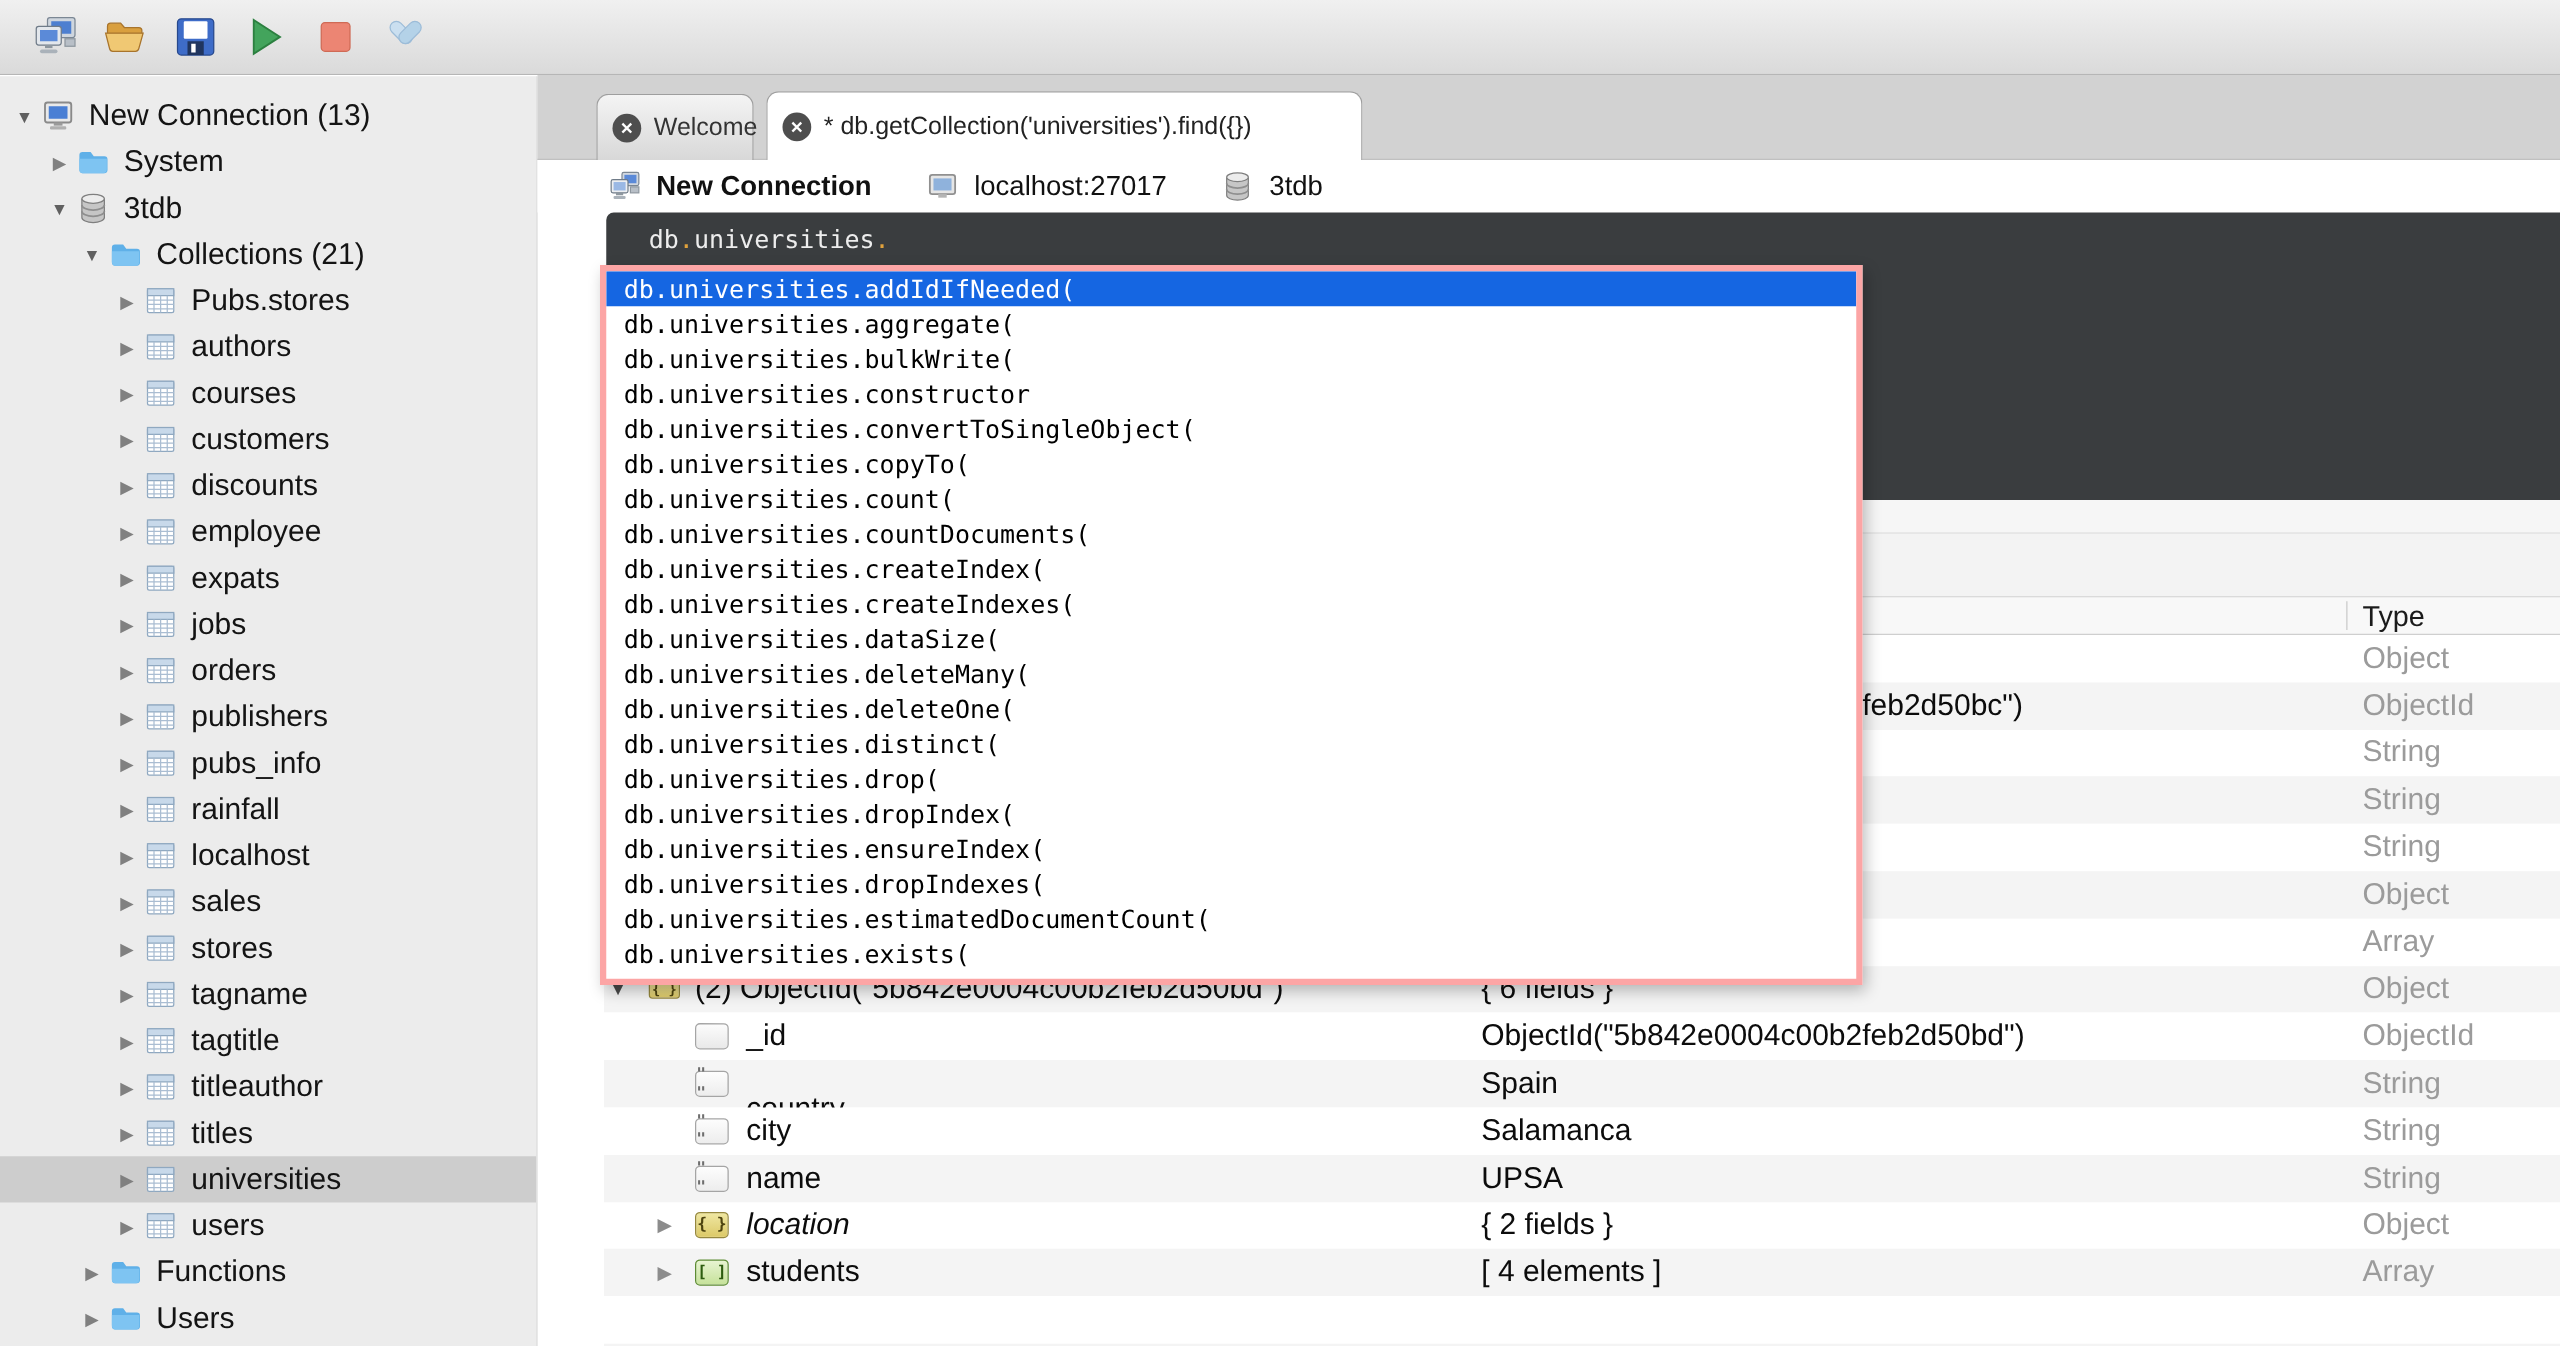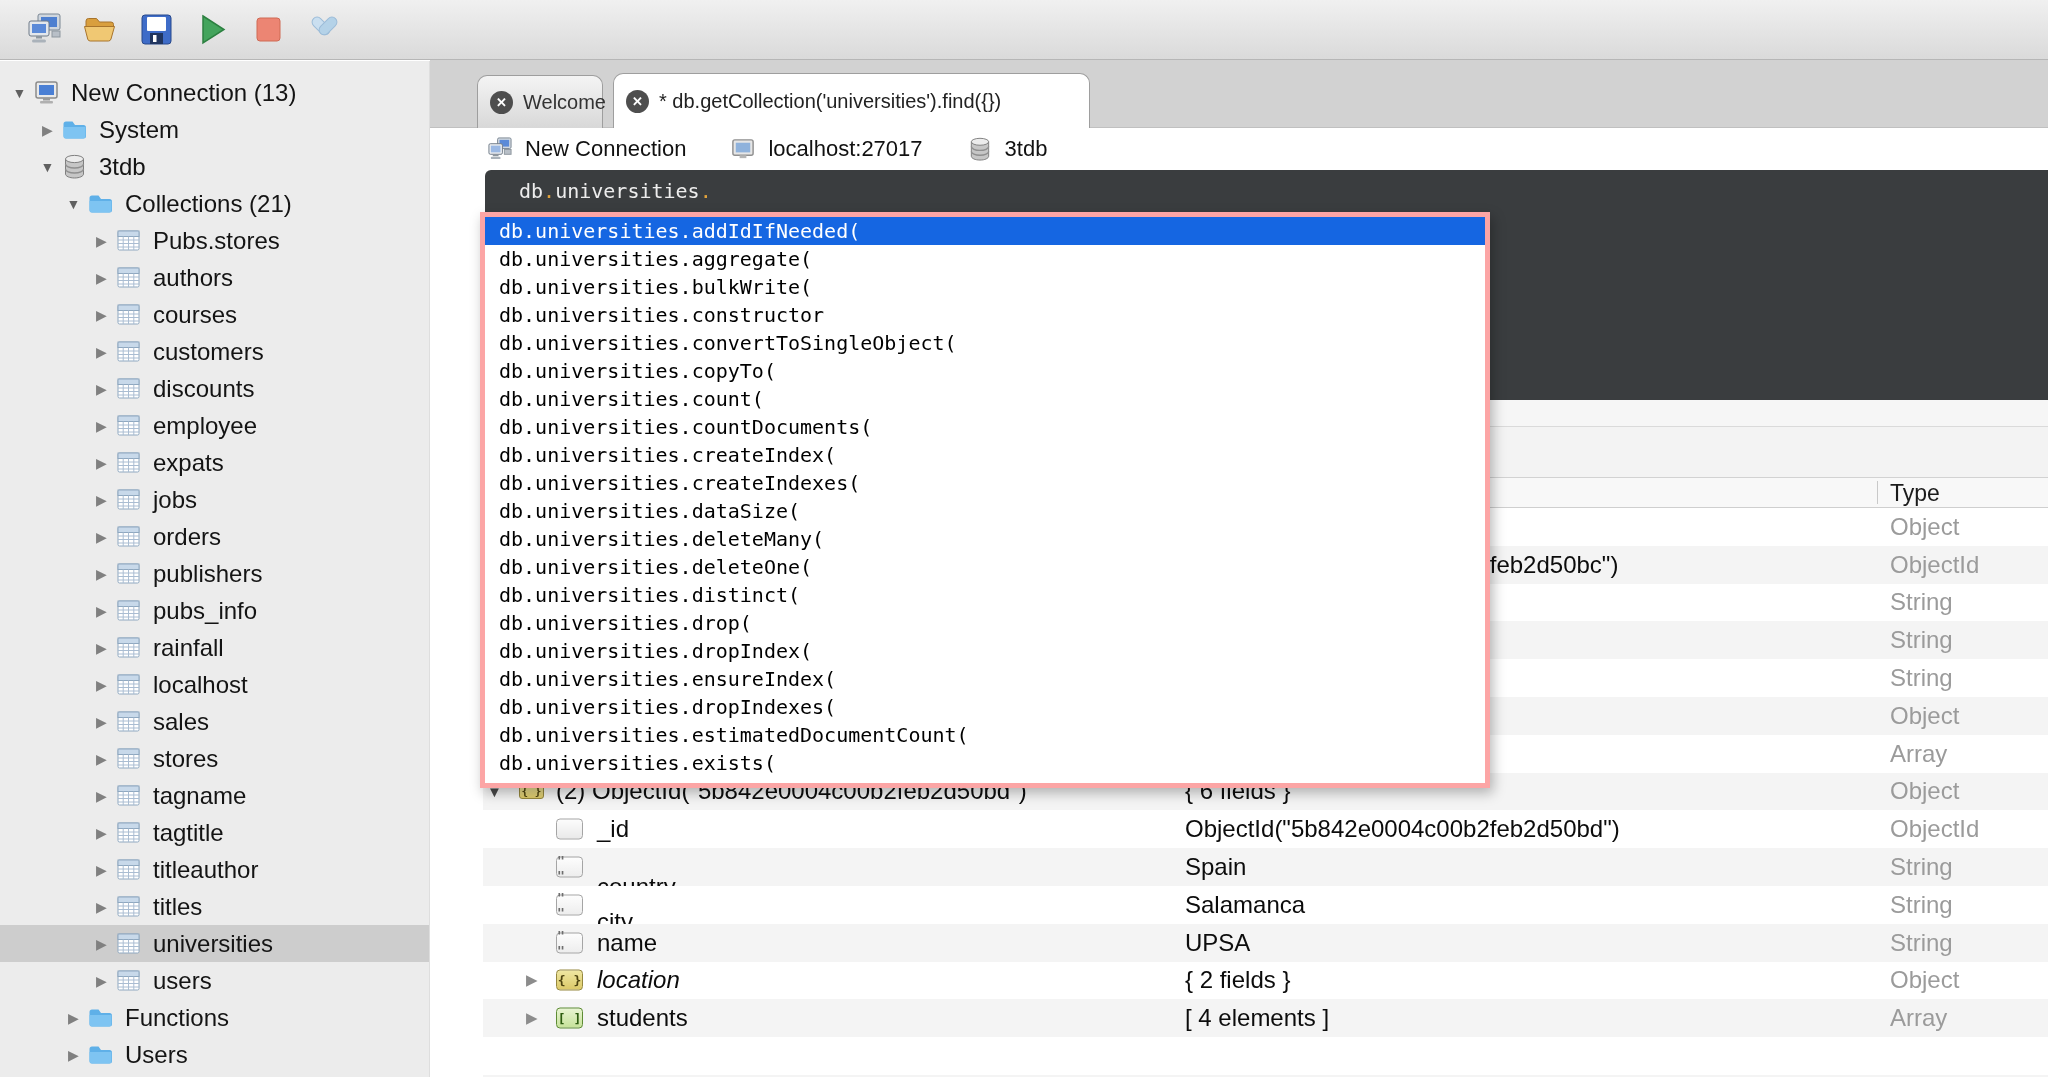--- a/index.html
+++ b/index.html
@@ -28,21 +28,21 @@
                font-size:20px;color:#333;}
   .tab.active{left:183px;top:13px;width:477px;height:55px;border:1px solid #9e9e9e;border-bottom:none;
               border-radius:10px 10px 0 0;background:#ffffff;font-size:20px;color:#222;}
   .closebtn{width:23px;height:23px;border-radius:50%;background:#4e4e4e;color:#ffffff;
             font-size:13px;font-weight:bold;display:flex;align-items:center;justify-content:center;
             margin:0 10px 0 12px;flex:none;line-height:1;}
   
   .breadcrumb{position:absolute;left:430px;top:128px;width:1618px;height:42px;background:#ffffff;
               display:flex;align-items:center;font-size:22px;color:#111;}
   .bcitem{display:flex;align-items:center;margin-right:44px;white-space:nowrap;}
-  .bcitem:first-child{margin-left:57px;}
+  .bcitem:first-child{margin-left:57px;font-weight:bold;}
   .bcicon{width:26px;height:26px;margin-right:12px;}
   
   .editor{position:absolute;left:485px;top:170px;width:1563px;height:230px;background:#3a3d3f;
           border-radius:6px 0 0 6px;box-sizing:border-box;padding:8px 0 0 10px;
           font-family:"DejaVu Sans Mono",monospace;font-size:20px;color:#ededed;}
   .editor .line{line-height:27px;white-space:pre;margin-left:24px;}
   .tk-dot{color:#e0a23c;}
   
   .band1{position:absolute;left:483px;top:400px;width:1565px;height:27px;background:#f6f6f6;
          border-bottom:1px solid #dadada;box-sizing:border-box;}
@@ -460,21 +460,21 @@
         <span class="tylabel">ObjectId</span>
       </div>
       <div class="grow alt">
         <span class="badge b-string" style="left: 73px;">" "</span>
         <span class="klabel" style="left: 114px; margin-top: 20px;">country</span>
         <span class="vlabel">Spain</span>
         <span class="tylabel">String</span>
       </div>
       <div class="grow">
         <span class="badge b-string" style="left: 73px;">" "</span>
-        <span class="klabel" style="left: 114px; margin-top: 17px;">city</span>
+        <span class="klabel" style="left: 114px;">city</span>
         <span class="vlabel">Salamanca</span>
         <span class="tylabel">String</span>
       </div>
       <div class="grow alt">
         <span class="badge b-string" style="left: 73px;">" "</span>
         <span class="klabel" style="left: 114px;">name</span>
         <span class="vlabel">UPSA</span>
         <span class="tylabel">String</span>
       </div>
       <div class="grow">

